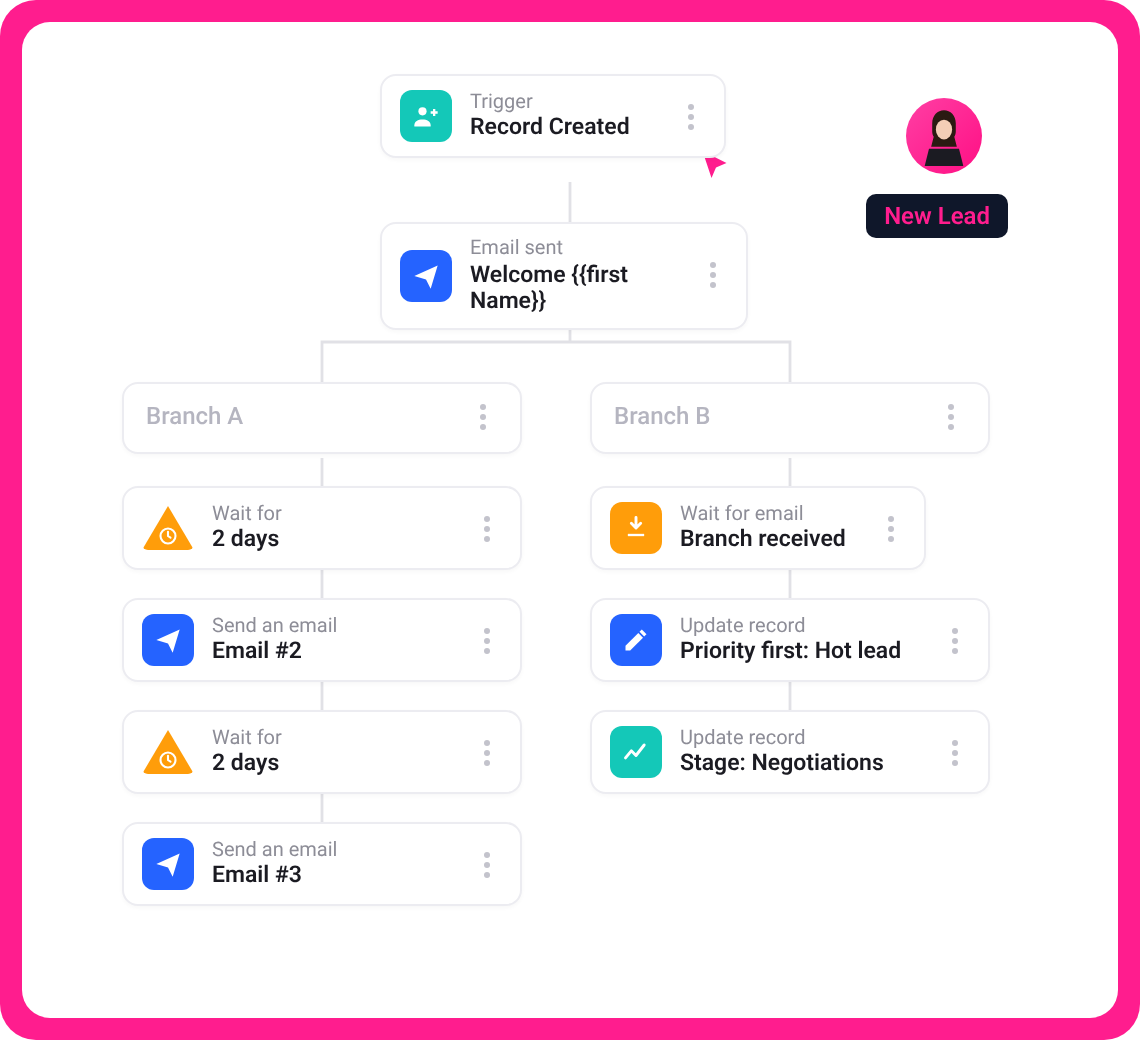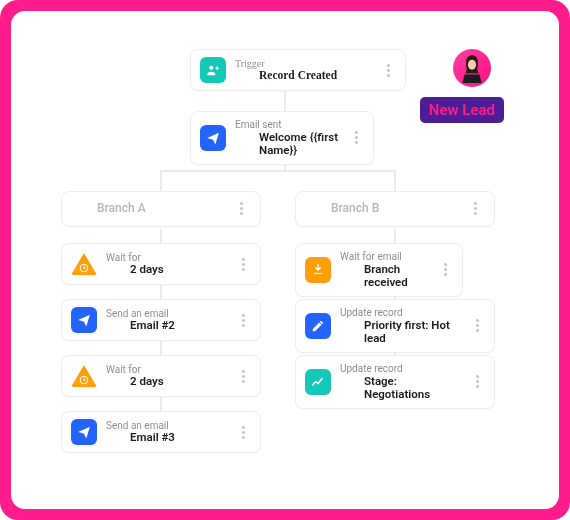--- a/index.html
+++ b/index.html
@@ -11,29 +11,29 @@
   svg.connectors path, svg.connectors line{stroke:#e1e1e6;stroke-width:1.4;fill:none;}
   
   .card{position:absolute;background:#fff;border:1px solid #ececf1;border-radius:8px;display:flex;align-items:center;padding:7px 9px;box-shadow:0 1px 2px rgba(16,24,40,.03);}
   .icon{width:26px;height:26px;border-radius:6px;flex:0 0 26px;display:flex;align-items:center;justify-content:center;margin-right:9px;}
   .icon svg{width:14px;height:14px;fill:#fff;}
   .icon.tri{border-radius:0;background:transparent;position:relative;}
   .icon.tri .triangle{width:0;height:0;border-left:13px solid transparent;border-right:13px solid transparent;border-bottom:22px solid #ff9d0a;border-radius:3px;position:absolute;left:0;top:2px;}
   .icon.tri svg{position:relative;z-index:2;width:10px;height:10px;margin-top:8px;}
   .txt{display:flex;flex-direction:column;line-height:1.15;flex:1;min-width:0;}
   .lab{font-size:10px;color:#8d8d97;}
-  .val{font-size:11.5px;font-weight:650;color:#1b1b22;margin-left:24px;}
+  .val{font-size:11.5px;font-weight:650;color:#1b1b22;}
   .menu{width:16px;display:flex;flex-direction:column;align-items:center;gap:2px;margin-left:6px;}
   .menu span{width:3px;height:3px;border-radius:50%;background:#c3c3cc;}
   .branch .val{color:#b5b5c0;font-weight:500;font-size:12px;}
   .branch{padding:10px 11px;gap:12px;}
   
   .avatar{position:absolute;width:38px;height:38px;border-radius:50%;background:linear-gradient(135deg,#ff3fa4,#ff0f84);display:flex;align-items:center;justify-content:center;overflow:hidden;}
   .avatar svg{width:26px;height:30px;}
-  .badge{position:absolute;font-size:15px;font-weight:600;color:#ff1d8e;background:#4c1d95;border-radius:5px;padding:4px 9px;margin-left:10px;}
+  .badge{position:absolute;font-size:12px;font-weight:600;color:#ff1d8e;background:#0f172a;border-radius:5px;padding:4px 9px;margin-left:10px;}
   
   .cursor{position:absolute;width:18px;height:18px;}
   .cursor svg{width:18px;height:18px;fill:#ff1d8e;}
 </style>
 </head>
 <body>
 
 <div class="frame">
   <div class="canvas">
 
@@ -63,21 +63,21 @@
         </svg>
     </div>
     <div class="badge" style="right:55px;top:86px;">New Lead</div>
 
     <div class="cursor" style="left:338px;top:63px;">
       <svg viewBox="0 0 24 24">
           <path d="M3 2l6 18 3-7 7-3z"></path>
         </svg>
     </div>
 
-    <div class="card" style="left:179px;top:38px;width:216px;font-family:Liberation Serif, serif;">
+    <div class="card" style="left:179px;top:26px;width:173px;">
       <div class="icon" style="background:#14c8b8">
         <svg viewBox="0 0 24 24">
             <circle cx="9" cy="8" r="3.5"></circle>
             <path d="M2 20c0-3.3 3.1-5 7-5s7 1.7 7 5v1H2z"></path>
             <path d="M18 6h2v2h2v2h-2v2h-2v-2h-2V8h2z"></path>
           </svg>
       </div>
       <div class="txt">
         <span class="lab">Trigger</span>
         <span class="val">Record Created</span>

